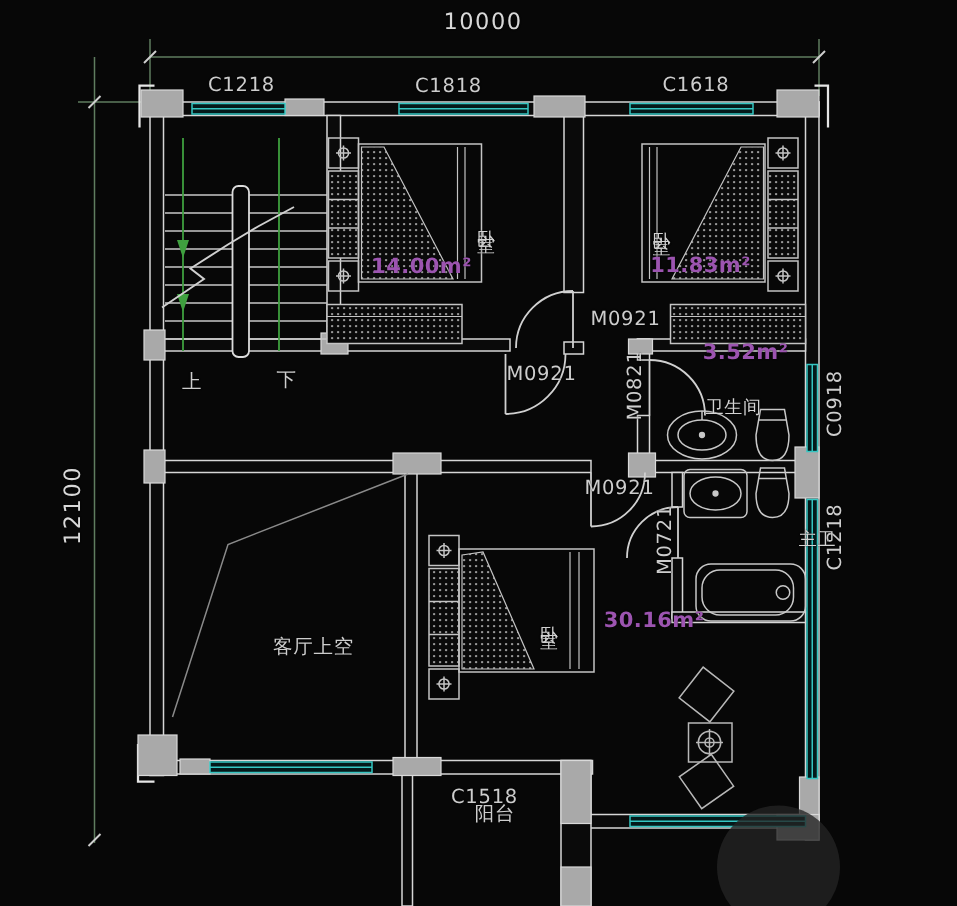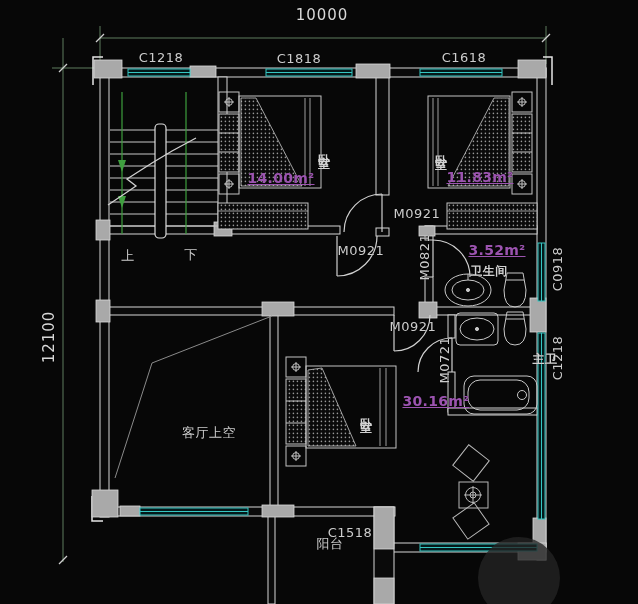--- a/index.html
+++ b/index.html
@@ -7,22 +7,22 @@
     position:relative;width:638px;height:604px;background:#070707;
     overflow:hidden;font-family:"DejaVu Sans",sans-serif;text-align:right;
   }
   #plan-canvas svg{position:absolute;left:0;top:0;}
   .lbl{
     position:absolute;color:#cdcdcd;font-size:13px;line-height:1;
     white-space:nowrap;transform:translate(-50%,-50%);letter-spacing:.5px;
     text-shadow:0 0 1px rgba(0,0,0,.8);
   }
   .lbl-dim{font-size:15px;color:#d8d8d8;letter-spacing:1px;}
-  .lbl-area{color:#9c54b0;font-size:14px;font-weight:bold;letter-spacing:.3px;text-decoration:underline;}
-  .lbl-room{font-size:12px;color:#d2d2d2;font-weight:bold;}
+  .lbl-area{color:#9c54b0;font-size:14px;font-weight:bold;letter-spacing:.3px;}
+  .lbl-room{font-size:12px;color:#d2d2d2;}
   .rot90{transform:translate(-50%,-50%) rotate(-90deg);}
   .vert{
     transform:translate(-50%,-50%);
     writing-mode:vertical-rl;letter-spacing:3px;line-height:1;
   }
 </style>
 </head>
 <body>
 
 <div id="plan-canvas">
@@ -274,41 +274,41 @@
   </svg>
 
   <div class="lbl lbl-dim" style="left:322px;top:15px">10000</div>
   <div class="lbl lbl-dim rot90" style="left:49px;top:337px">12100</div>
 
   <div class="lbl" style="left:161px;top:57px">C1218</div>
   <div class="lbl" style="left:299px;top:58px">C1818</div>
   <div class="lbl" style="left:464px;top:57px">C1618</div>
   <div class="lbl rot90" style="left:557px;top:269px">C0918</div>
   <div class="lbl rot90" style="left:557px;top:358px">C1218</div>
-  <div class="lbl" style="left:350px;top:532px">C1518</div>
+  <div class="lbl" style="left:323px;top:532px">C1518</div>
 
   <div class="lbl" style="left:417px;top:213px">M0921</div>
   <div class="lbl" style="left:361px;top:250px">M0921</div>
   <div class="lbl rot90" style="left:424px;top:257px">M0821</div>
   <div class="lbl" style="left:413px;top:326px">M0921</div>
   <div class="lbl rot90" style="left:444px;top:360px">M0721</div>
 
   <div class="lbl" style="left:128px;top:255px">上</div>
   <div class="lbl" style="left:191px;top:254px">下</div>
 
   <div class="lbl lbl-room vert" style="left:324px;top:147px">卧室</div>
   <div class="lbl lbl-area" style="left:281px;top:178px">14.00m²</div>
 
   <div class="lbl lbl-room vert" style="left:441px;top:148px">卧室</div>
-  <div class="lbl lbl-area" style="left:480px;top:177px">11.83m²</div>
-
-  <div class="lbl lbl-area" style="left:497px;top:250px">3.52m²</div>
+  <div class="lbl lbl-area" style="left:467px;top:177px">11.83m²</div>
+
+  <div class="lbl lbl-area" style="left:497px;top:235px">3.52m²</div>
   <div class="lbl lbl-room" style="left:489px;top:271px">卫生间</div>
 
   <div class="lbl lbl-room" style="left:545px;top:359px">主卫</div>
 
-  <div class="lbl lbl-area" style="left:436px;top:401px">30.16m²</div>
+  <div class="lbl lbl-area" style="left:436px;top:414px">30.16m²</div>
   <div class="lbl lbl-room vert" style="left:366px;top:411px">卧室</div>
 
   <div class="lbl" style="left:209px;top:432px">客厅上空</div>
   <div class="lbl" style="left:330px;top:543px">阳台</div>
 
 </div>
 
 </body></html>

